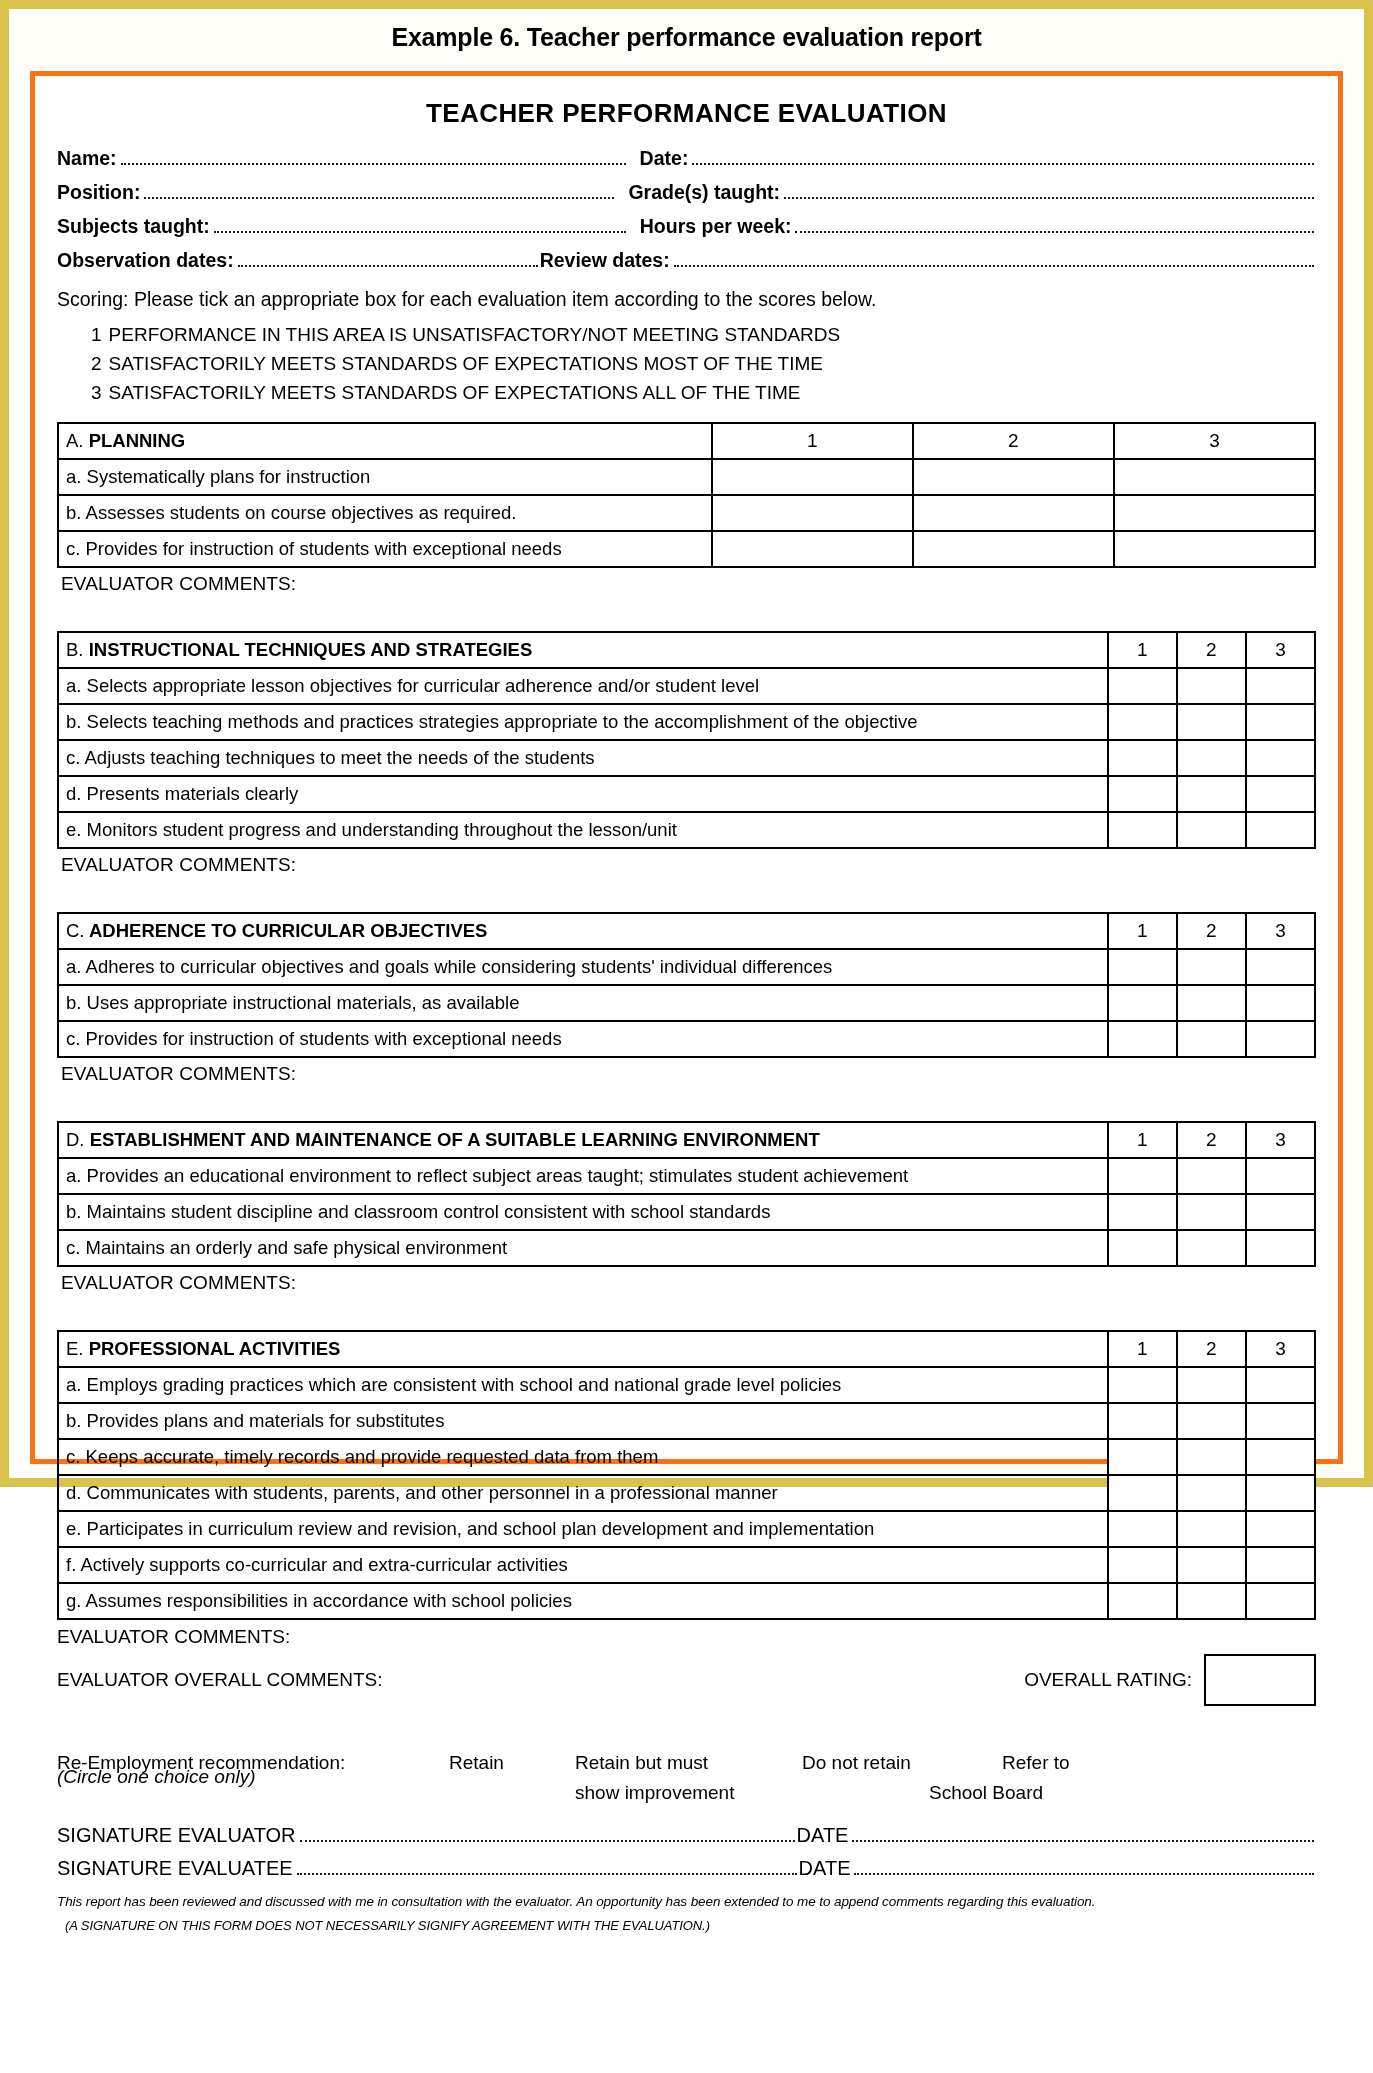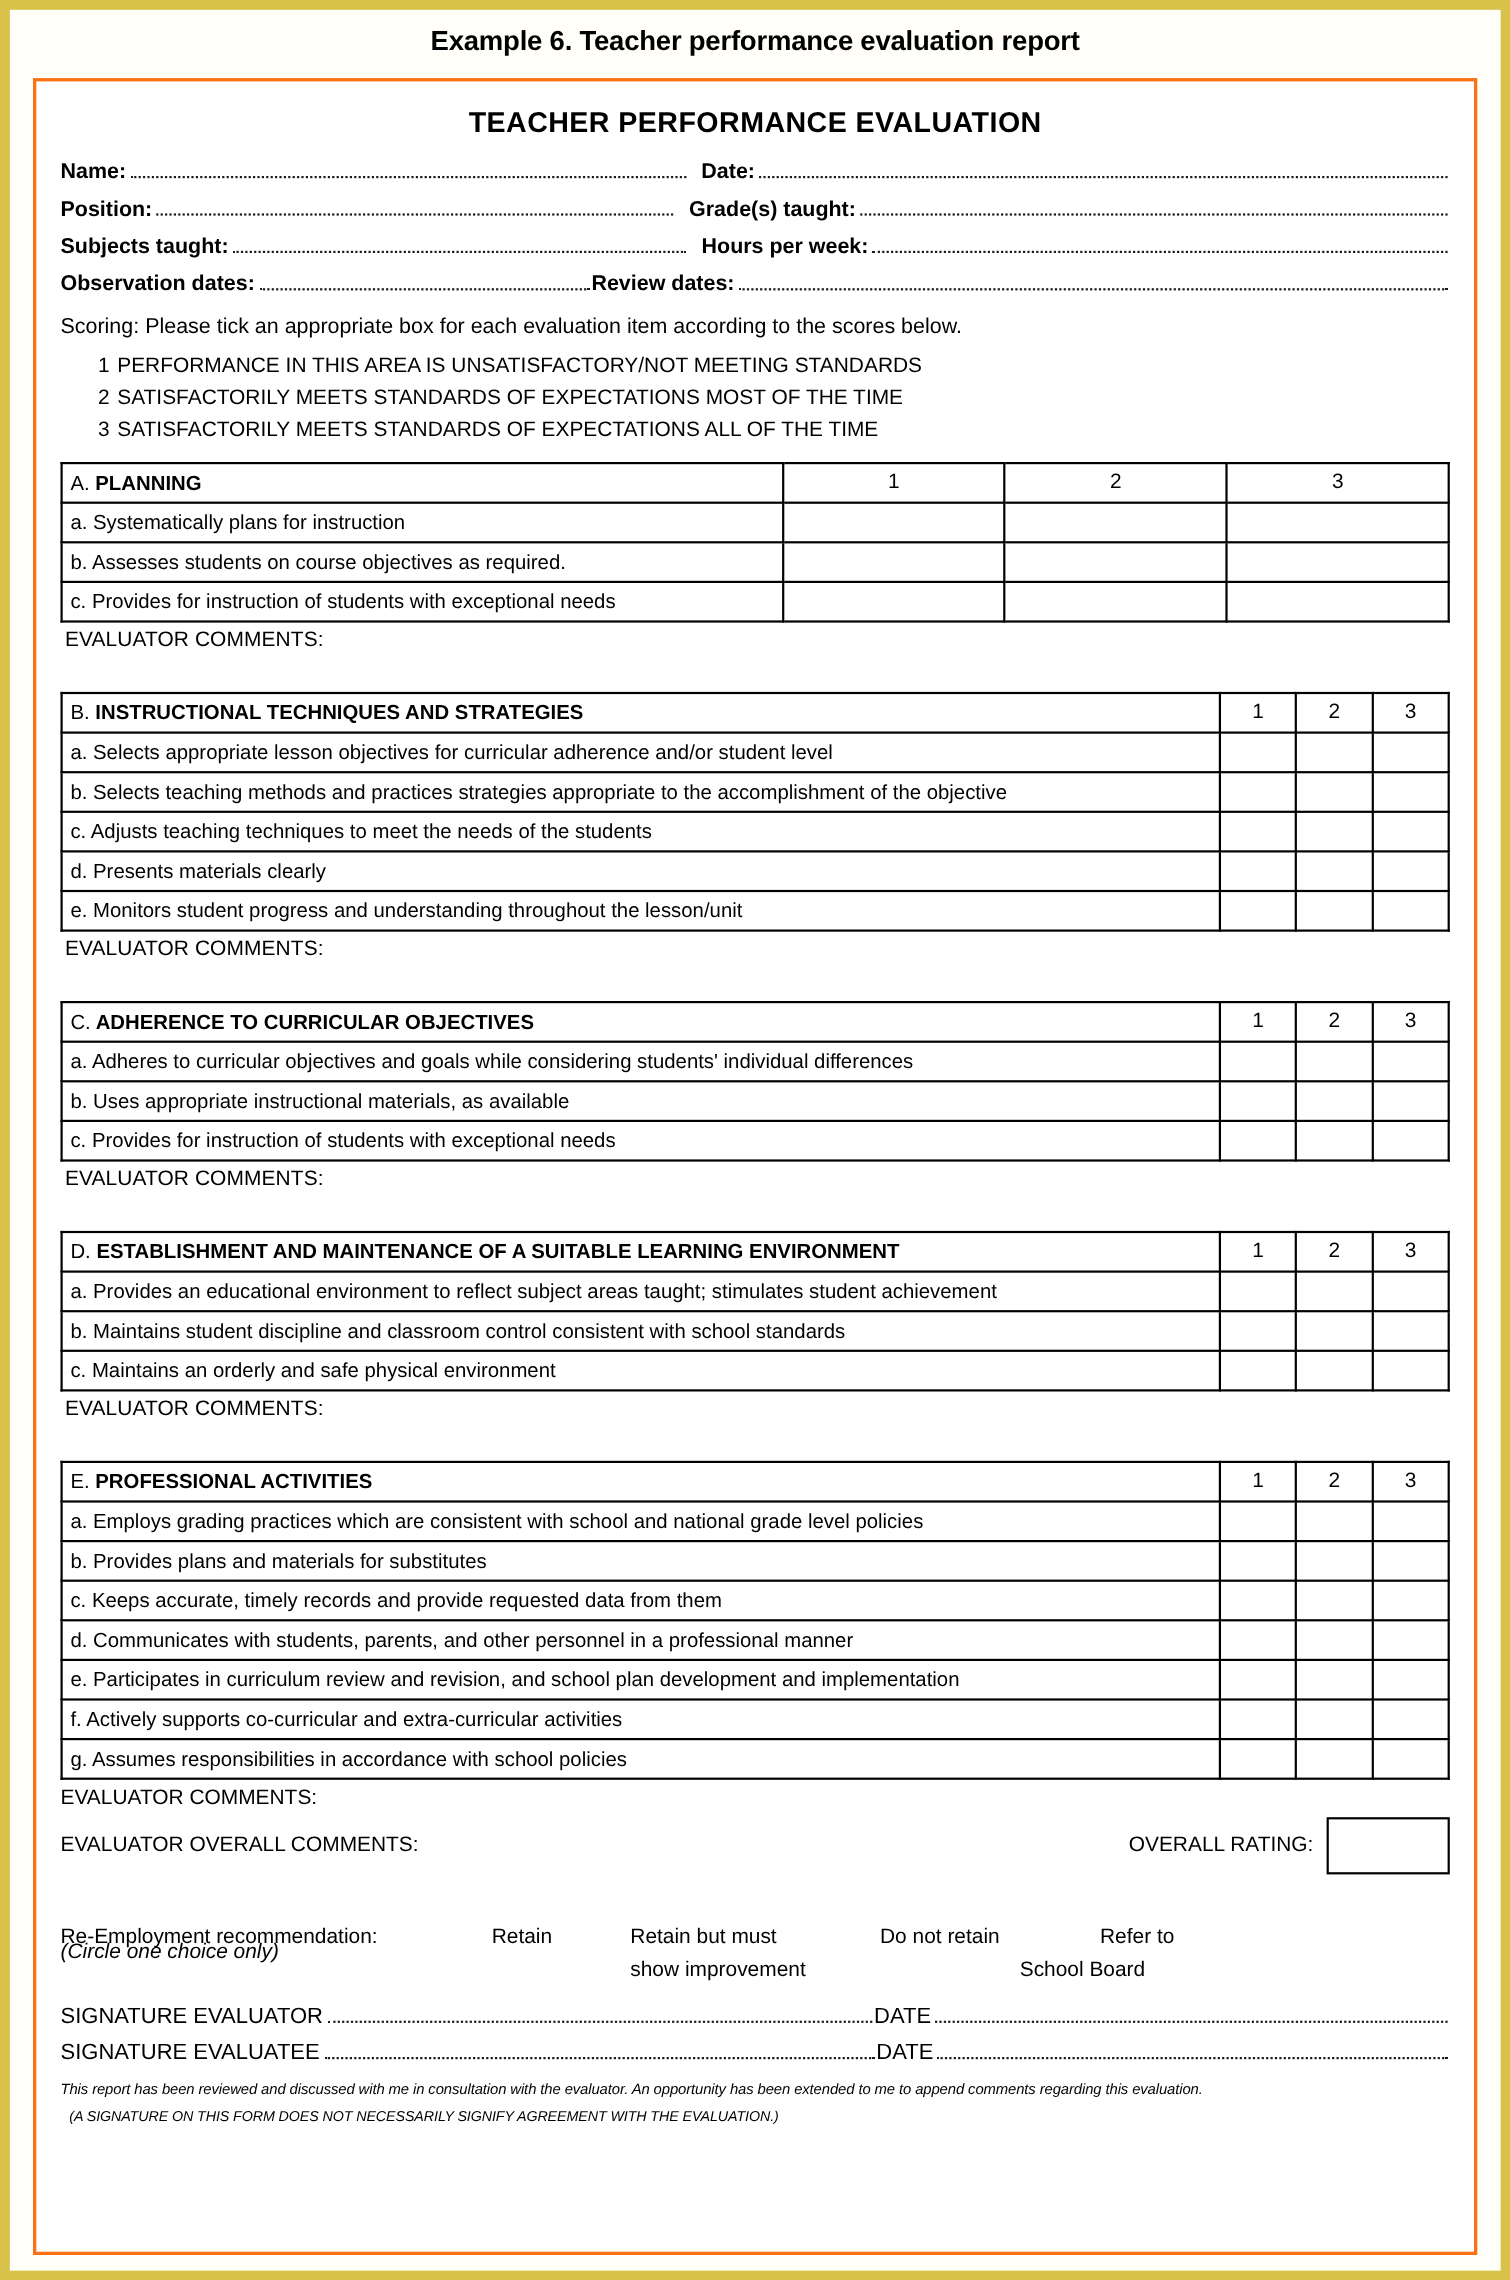--- a/index.html
+++ b/index.html
@@ -10,21 +10,21 @@
     width: 1373px;
     height: 2073px;
     background: #ffffff;
     font-family: "Liberation Sans", sans-serif;
     color: #000000;
     overflow: hidden;
   }
   .page {
     position: relative;
     width: 1373px;
-    height: 2073px;
+    height: 1487px;
     box-sizing: border-box;
     border-left: 9px solid #d8c24a;
     border-right: 9px solid #d8c24a;
     border-top: 9px solid #d8c24a;
     border-bottom: 9px solid #d8c24a;
     background: #ffffff;
     padding: 0;
   }
   .inner {
     position: absolute;
@@ -39,21 +39,21 @@
     padding-top: 14px;
     padding-bottom: 13px;
     color: #000;
   }
   .formbox {
     position: absolute;
     left: 21px;
     right: 21px;
     top: 62px;
     bottom: 14px;
-    border: 3px solid #f97316;
+    border: 5px solid #f97316;
     background: #ffffff;
     box-sizing: border-box;
     padding: 16px 22px 10px 22px;
   }
   .form-title {
     text-align: center;
     font-size: 26px;
     font-weight: bold;
     letter-spacing: 0.4px;
     margin: 6px 0 18px 0;

